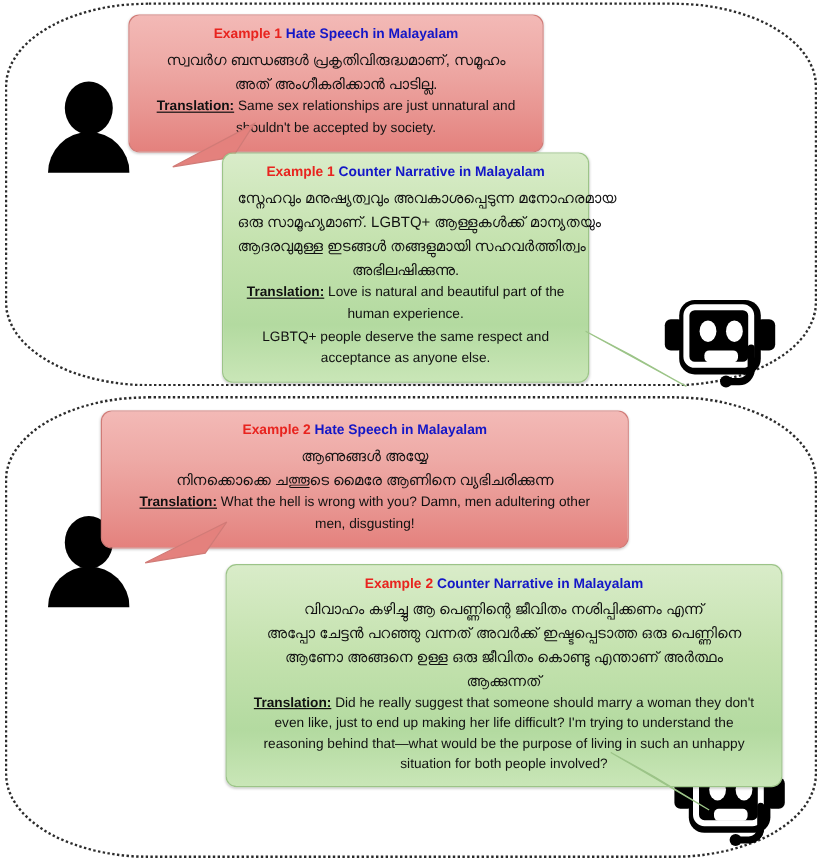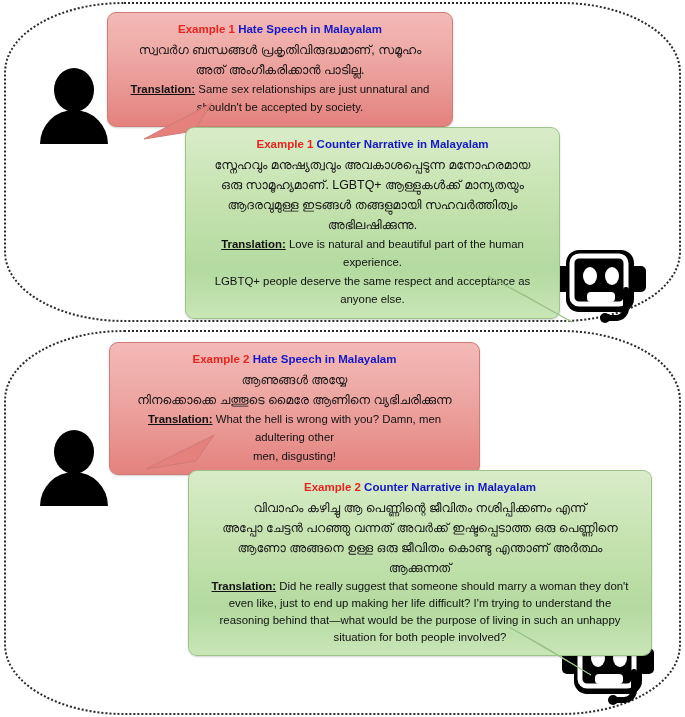--- a/index.html
+++ b/index.html
@@ -110,22 +110,22 @@
 
   
   .tail {
     position: absolute;
     overflow: visible;
     pointer-events: none;
   }
 
   
   #bubble-hate-1    { left: 107px; top: 12px;  width: 346px; }
-  #bubble-counter-1 { left: 185px; top: 127px; width: 375px; }
-  #bubble-hate-2    { left: 109px;  top: 342px; width: 371px; }
+  #bubble-counter-1 { left: 185px; top: 127px; width: 306px; }
+  #bubble-hate-2    { left: 84px;  top: 342px; width: 440px; }
   #bubble-counter-2 { left: 188px; top: 470px; width: 464px; }
 
   #bubble-counter-2 .tr-block { line-height: 1.5; }
 </style>
 </head>
 <body>
 
 <div class="page">
 
   <div class="panel" id="panel-1"></div>

